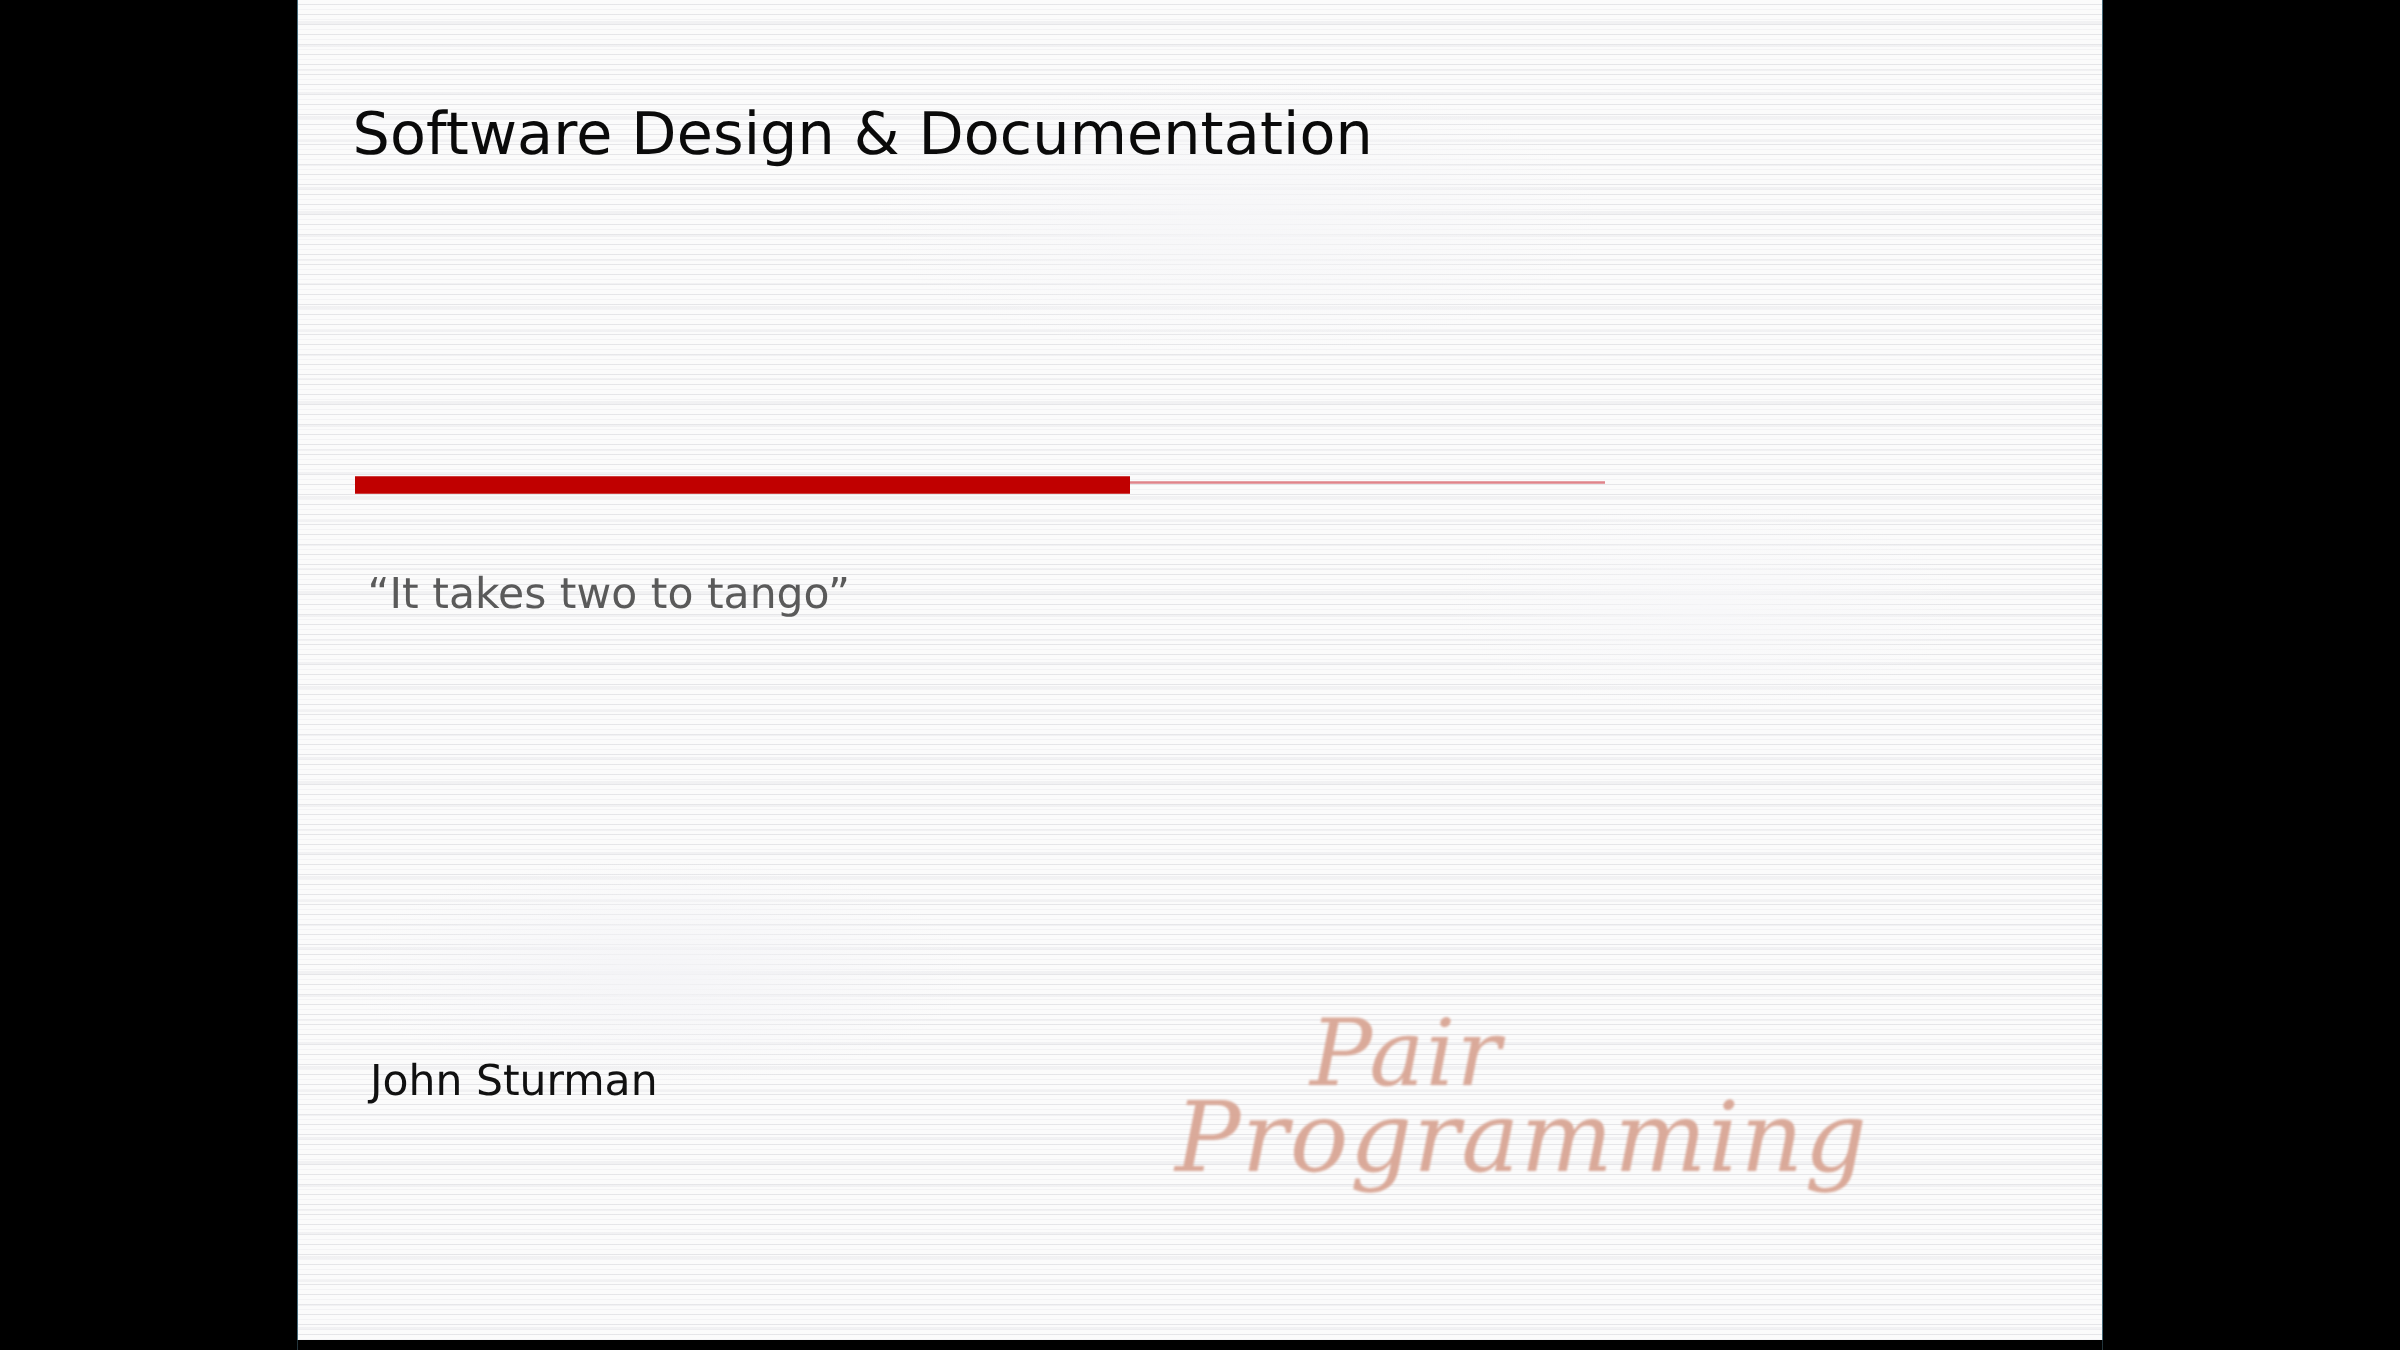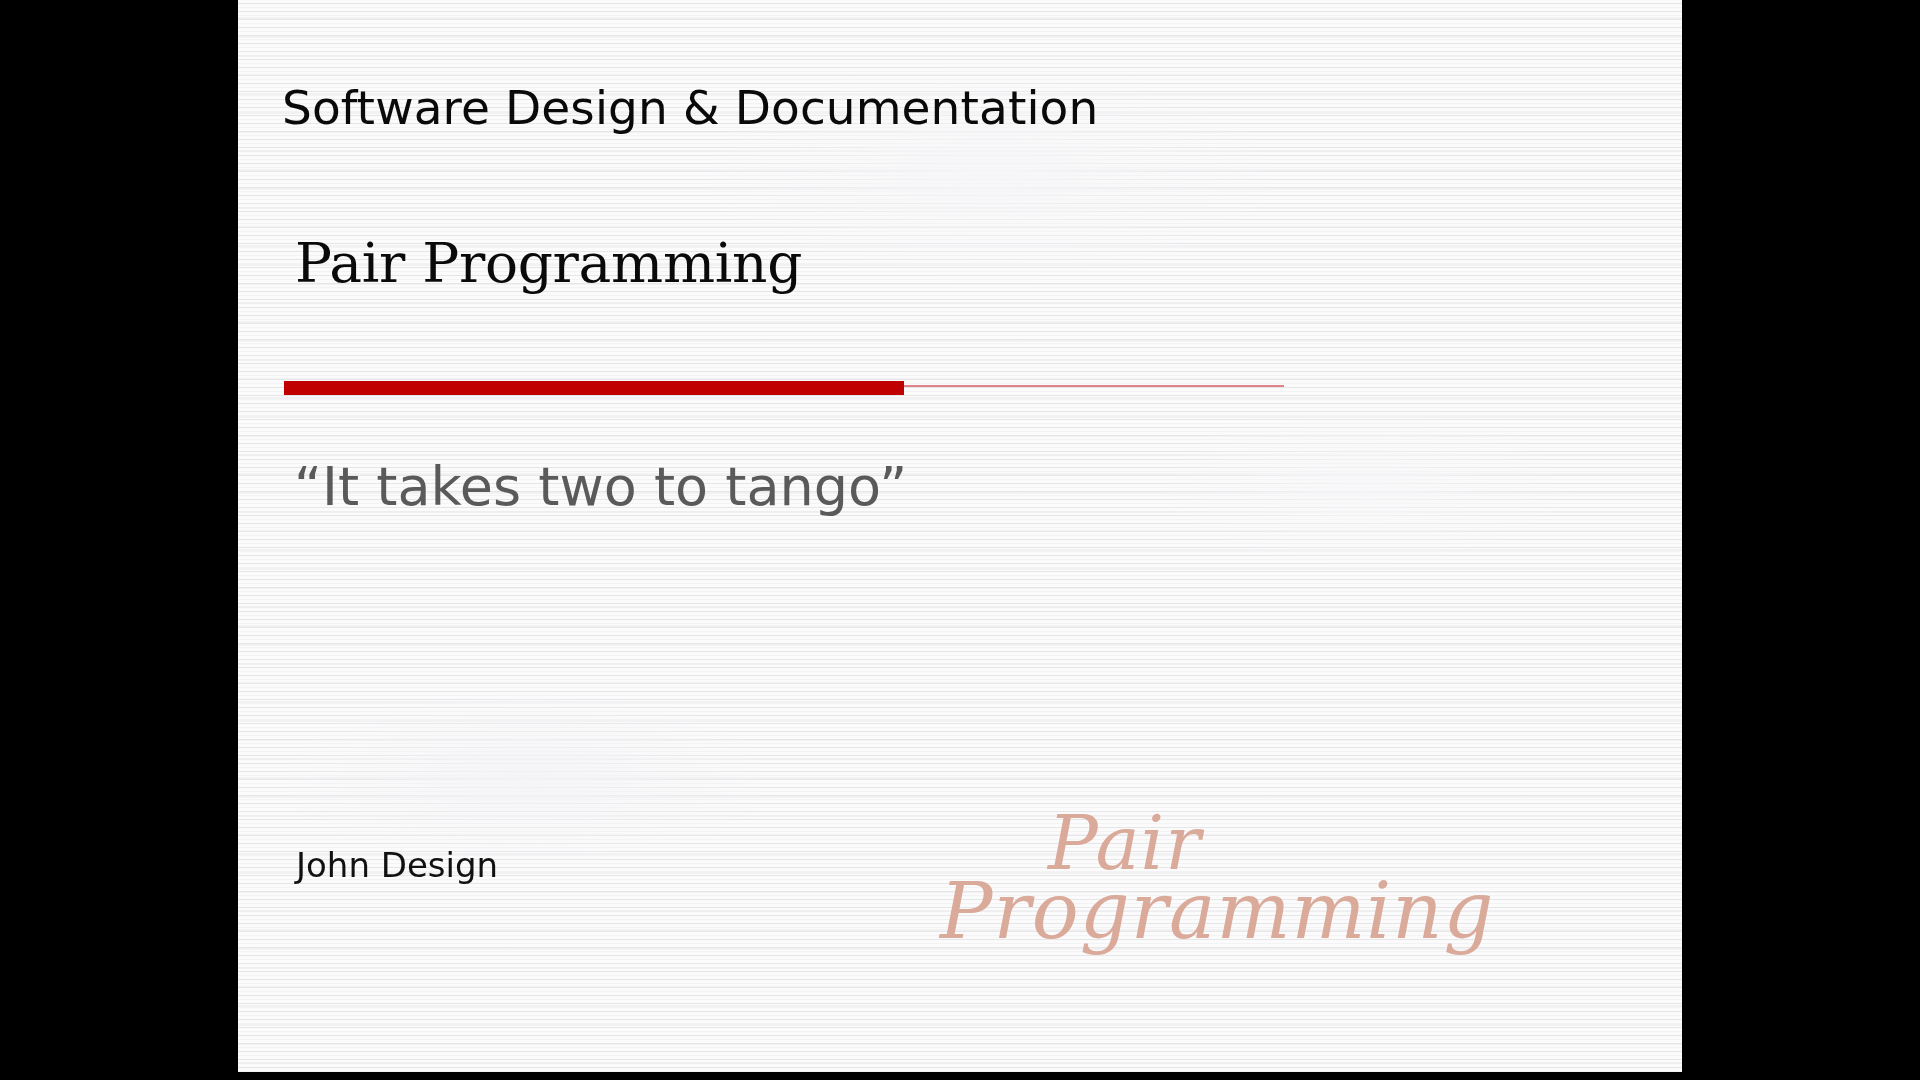--- a/index.html
+++ b/index.html
@@ -126,21 +126,21 @@
     left:46px; top:381px;
     width:620px; height:14px;
     background:#c00000;
   }
 
   
   #quote {
     position:absolute;
     left:56px; top:455px;
     font-family:"DejaVu Sans", sans-serif;
-    font-size:54px;
+    font-size:34px;
     font-weight:400;
     color:#5a5a5a;
     white-space:nowrap;
   }
 
   
   #author {
     position:absolute;
     left:58px; top:845px;
     font-family:"DejaVu Sans", sans-serif;
@@ -188,28 +188,27 @@
   <div id="slide">
 
     <div class="texture"></div>
     <div class="texture2"></div>
     <div class="blotch"></div>
 
     <div class="content">
 
       <div id="header-title">Software Design &amp; Documentation</div>
 
-      <div id="slide-title">Pair Programming</div>
 
       <div id="rule-thin"></div>
       <div id="rule-thick"></div>
 
       <div id="quote">“It takes two to tango”</div>
 
-      <div id="author">John Design</div>
+      <div id="author">John Sturman</div>
 
       <div id="watermark">
         <div class="wm-line wm-team">Pair</div>
         <div class="wm-line wm-instructor">Programming</div>
       </div>
 
     </div>
   </div>
 
   <div class="bottom-edge"></div>

